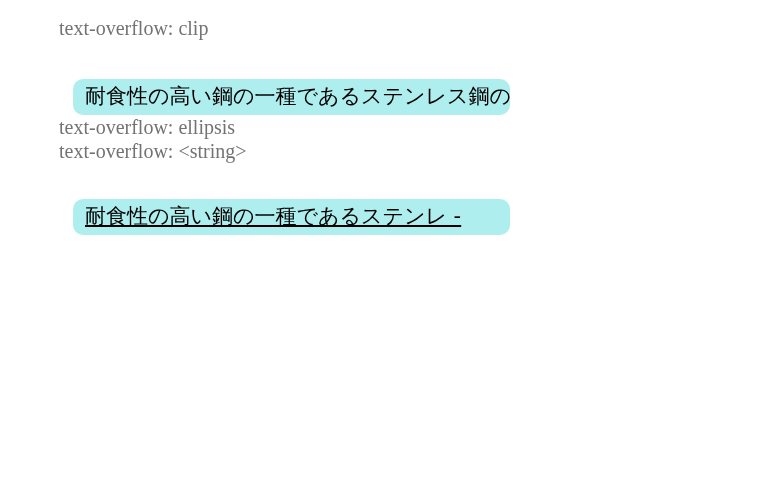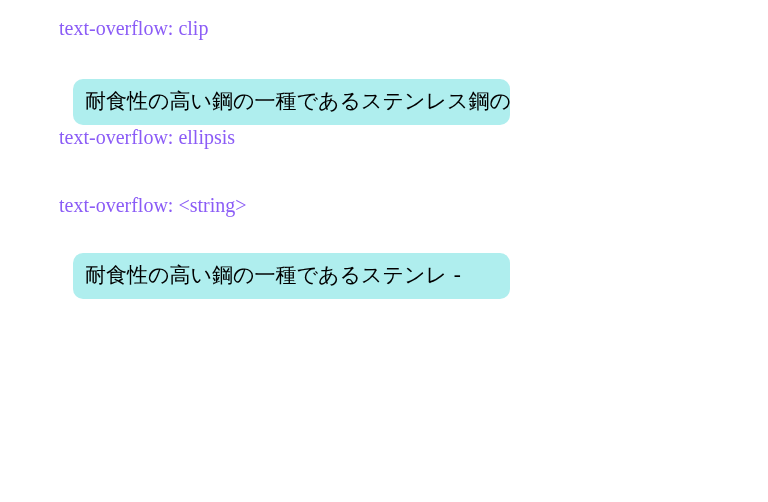--- a/index.html
+++ b/index.html
@@ -15,40 +15,40 @@
   .page {
     position: relative;
     width: 768px;
     height: 502px;
   }
   .section-label {
     margin: 0 0 0 59px;
     font-family: "Liberation Serif", serif;
     font-size: 20px;
     line-height: 24px;
-    color: #8b5cf6;
+    color: #737373;
     white-space: nowrap;
   }
   .label-1 { margin-top: 16px; }
   .label-2 { }
-  .label-3 { margin-top: 44px; }
+  .label-3 { }
   .sample-box {
     box-sizing: border-box;
     width: 437px;
-    height: 46px;
+    height: 36px;
     margin: 39px 0 0 73px;
     background: #afeeee;
     border-radius: 10px;
     display: flex;
     align-items: center;
     padding-left: 12px;
     overflow: hidden;
     white-space: nowrap;
   }
-  .box-3 { margin-top: 36px; }
+  .box-3 { margin-top: 36px; text-decoration: underline; }
   .sample-text {
     font-family: "DejaVu Sans", sans-serif;
     font-size: 21px;
     line-height: 1.2;
     color: #000000;
     white-space: nowrap;
   }
 </style>
 </head>
 <body>

